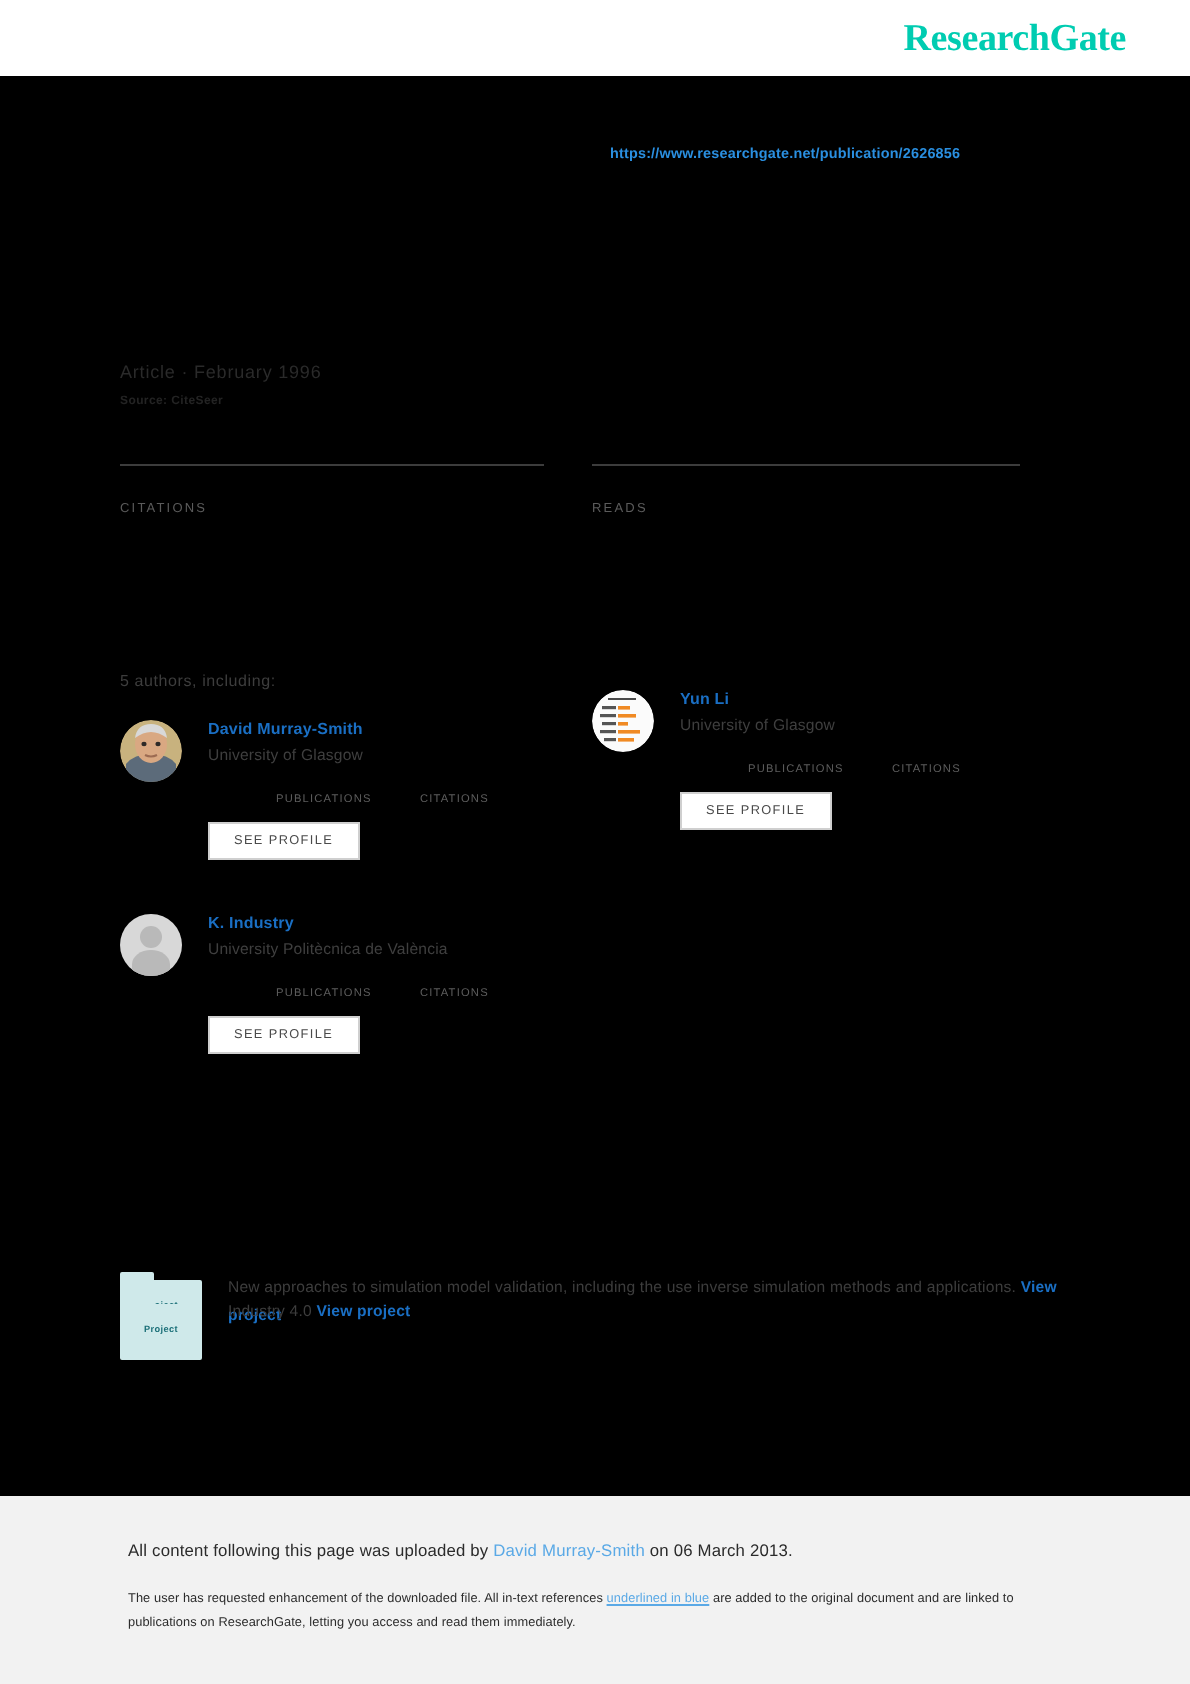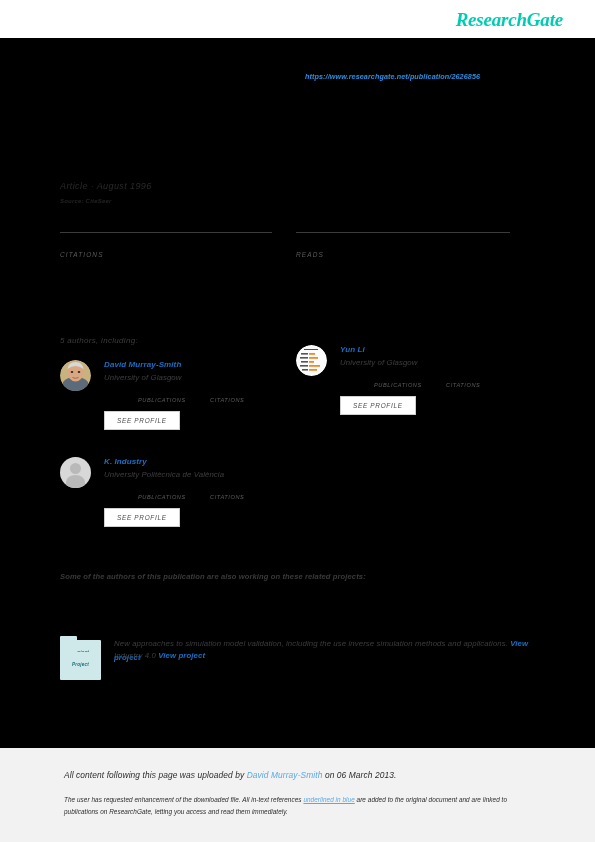--- a/index.html
+++ b/index.html
@@ -9,21 +9,20 @@
   }
   body {
     font-family: "Liberation Sans", sans-serif;
   }
   .page {
     position: relative;
     width: 595px;
     height: 842px;
     background: #ffffff;
     overflow: hidden;
-    font-style: italic;
   }
 
   
   .top-strip {
     position: absolute;
     left: 0; top: 0;
     width: 595px;
     height: 38px;
     background: #ffffff;
   }
@@ -317,21 +316,21 @@
 <div class="page">
 
   <div class="top-strip"></div>
   <div class="dark-body"></div>
   <div class="footer-band"></div>
 
   <div class="rg-logo">ResearchGate</div>
 
   <div class="pub-url">https://www.researchgate.net/publication/2626856</div>
 
-  <div class="article-meta">Article · August 1996</div>
+  <div class="article-meta">Article · February 1996</div>
   <div class="article-source">Source: CiteSeer</div>
 
   <div class="stat-col citations">
     <div class="stat-rule"></div>
     <div class="stat-value"></div>
     <div class="stat-label">CITATIONS</div>
   </div>
   <div class="stat-col reads">
     <div class="stat-rule"></div>
     <div class="stat-value"></div>
@@ -417,21 +416,20 @@
         <div class="astat-label">PUBLICATIONS</div>
       </div>
       <div class="astat">
         <div class="astat-value"></div>
         <div class="astat-label">CITATIONS</div>
       </div>
     </div>
     <div class="see-profile">SEE PROFILE</div>
   </div>
 
-  <div class="projects-heading">Some of the authors of this publication are also working on these related projects:</div>
 
   <div class="project-row p0">
     <div class="folder">
       <div class="folder-tab"></div>
       <div class="folder-body"></div>
       <div class="folder-label">Project</div>
     </div>
     <div class="project-text">
       <span>New approaches to simulation model validation, including the use inverse simulation methods and applications.</span>
       <span class="view-project">View project</span>

